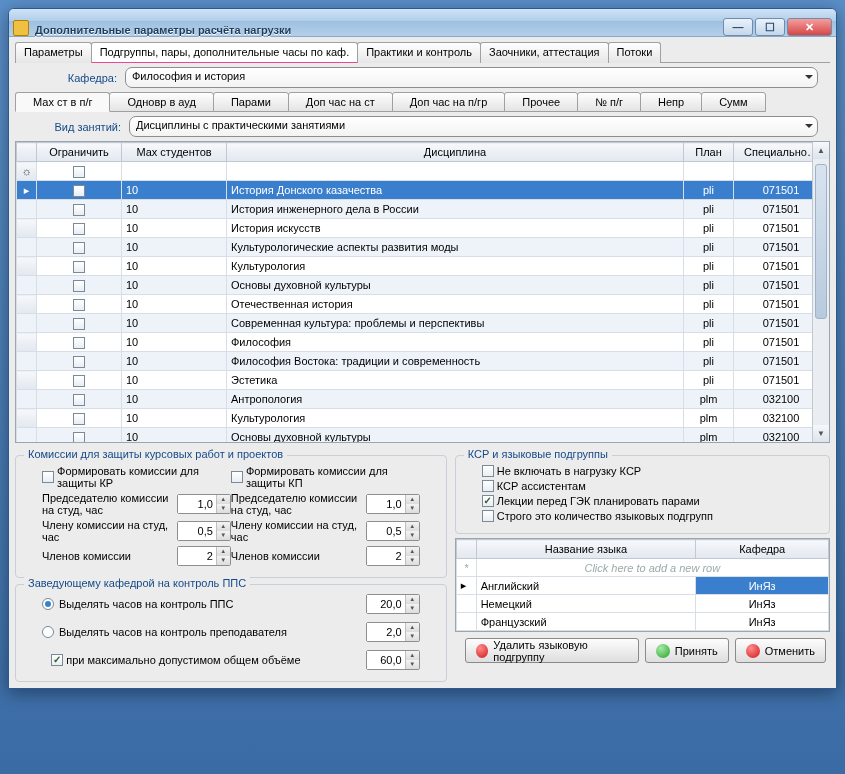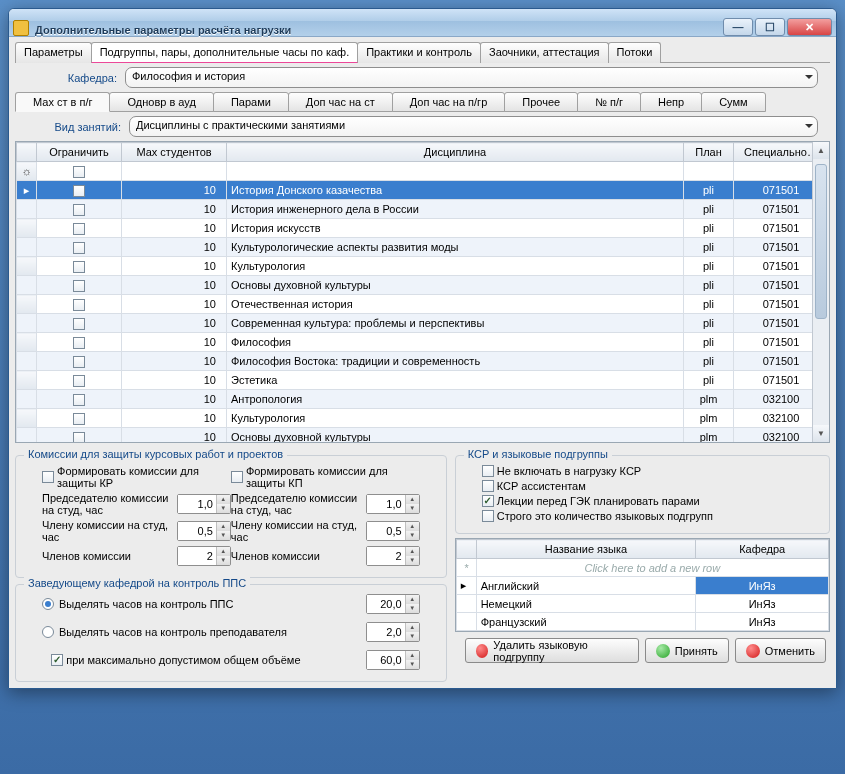--- a/index.html
+++ b/index.html
@@ -23,21 +23,21 @@
 .subtab { padding:3px 17px; background:linear-gradient(to bottom,#fefefe,#e4e4e4); border:1px solid #a0a0a0; border-radius:3px 3px 0 0; margin-right:-1px; white-space:nowrap; }
 .subtab.active { background:#f9f9f9; border-bottom:1px solid #f9f9f9; position:relative; z-index:1;}
 .grid-wrap { border:1px solid #9aa7b3; background:#fff; }
 .grid { width:100%; border-collapse:collapse; }
 .grid th { background:linear-gradient(to bottom,#f6f8fb,#e2e8ef); border:1px solid #c1c8d1; padding:3px 4px; font-weight:normal; text-align:center; color:#000;}
 .grid td { border:1px solid #d8dee6; padding:2px 4px; height:19px; }
 .grid tbody tr.sel td { background:#3a7ece; color:#fff;}
 .grid tbody tr.alt td { background:#eef3fa; }
 .grid td.rowhdr { background:linear-gradient(to bottom,#f6f8fb,#e2e8ef); width:20px; text-align:center; color:#444;}
 .grid td.center { text-align:center;}
-.grid td.right { text-align:right; padding-right:10px;margin-top:48px;}
+.grid td.right { text-align:left; padding-right:10px;margin-top:48px;}
 .chk { display:inline-block; width:12px; height:12px; border:1px solid #7a8a99; background:linear-gradient(to bottom,#fff,#e9eef3); vertical-align:middle;}
 .chk.on::after{content:"✓"; font-size:10px; line-height:10px; display:block; text-align:center; color:#2a5a2a; font-weight:bold;}
 .radio { display:inline-block; width:12px; height:12px; border:1px solid #7a8a99; border-radius:50%; background:#fff; vertical-align:middle; margin-right:5px; position:relative;}
 .radio.on::after{content:""; position:absolute; inset:2px; border-radius:50%; background:#3a7ece;}
 .spin { display:inline-flex; border:1px solid #8e8e8e; border-radius:2px; background:#fff; height:20px; width:54px; }
 .spin input { border:none; width:38px; text-align:right; padding:0 3px; font-size:11px; outline:none;}
 .spin .btns { display:flex; flex-direction:column; width:15px; border-left:1px solid #c0c0c0;}
 .spin .btns div { flex:1; background:linear-gradient(to bottom,#f3f3f3,#dcdcdc); font-size:6px; text-align:center; line-height:9px; color:#555;}
 .groupbox { border:1px solid #c9cfd6; border-radius:4px; padding:6px 26px 8px; margin-top:6px; position:relative;}
 .groupbox .legend { position:absolute; top:-8px; left:8px; background:#ececec; padding:0 4px; color:#154a89;}

